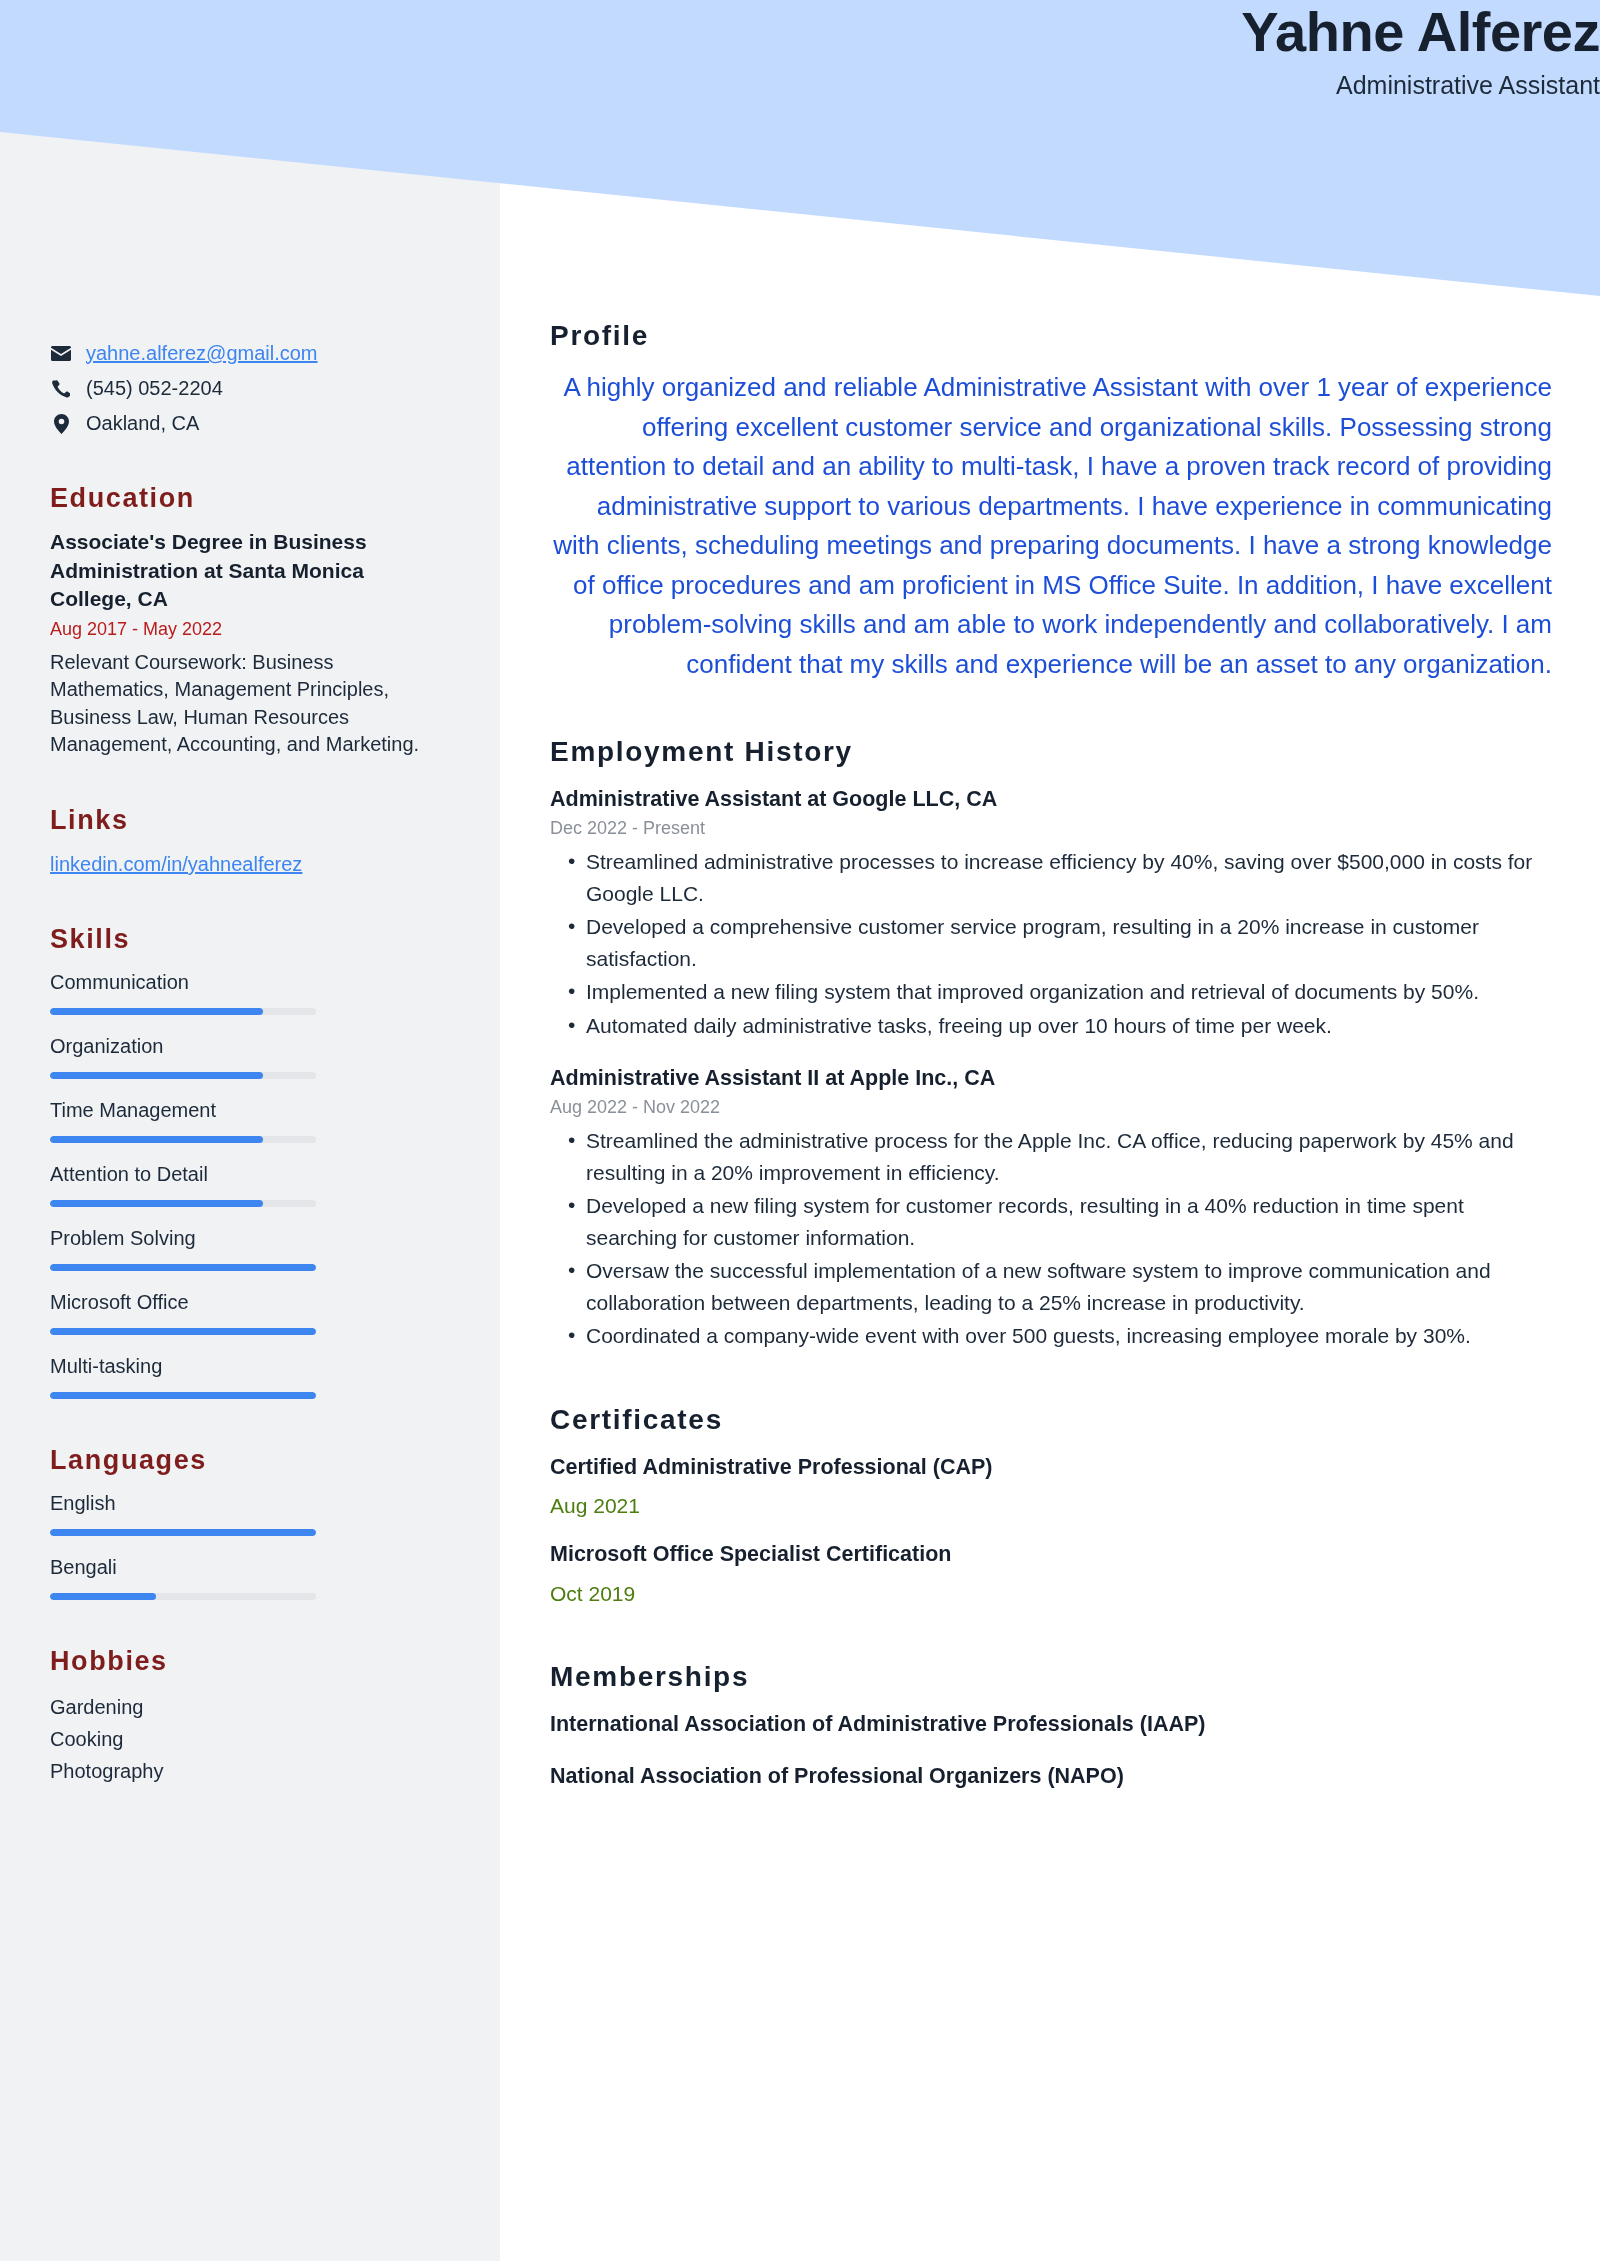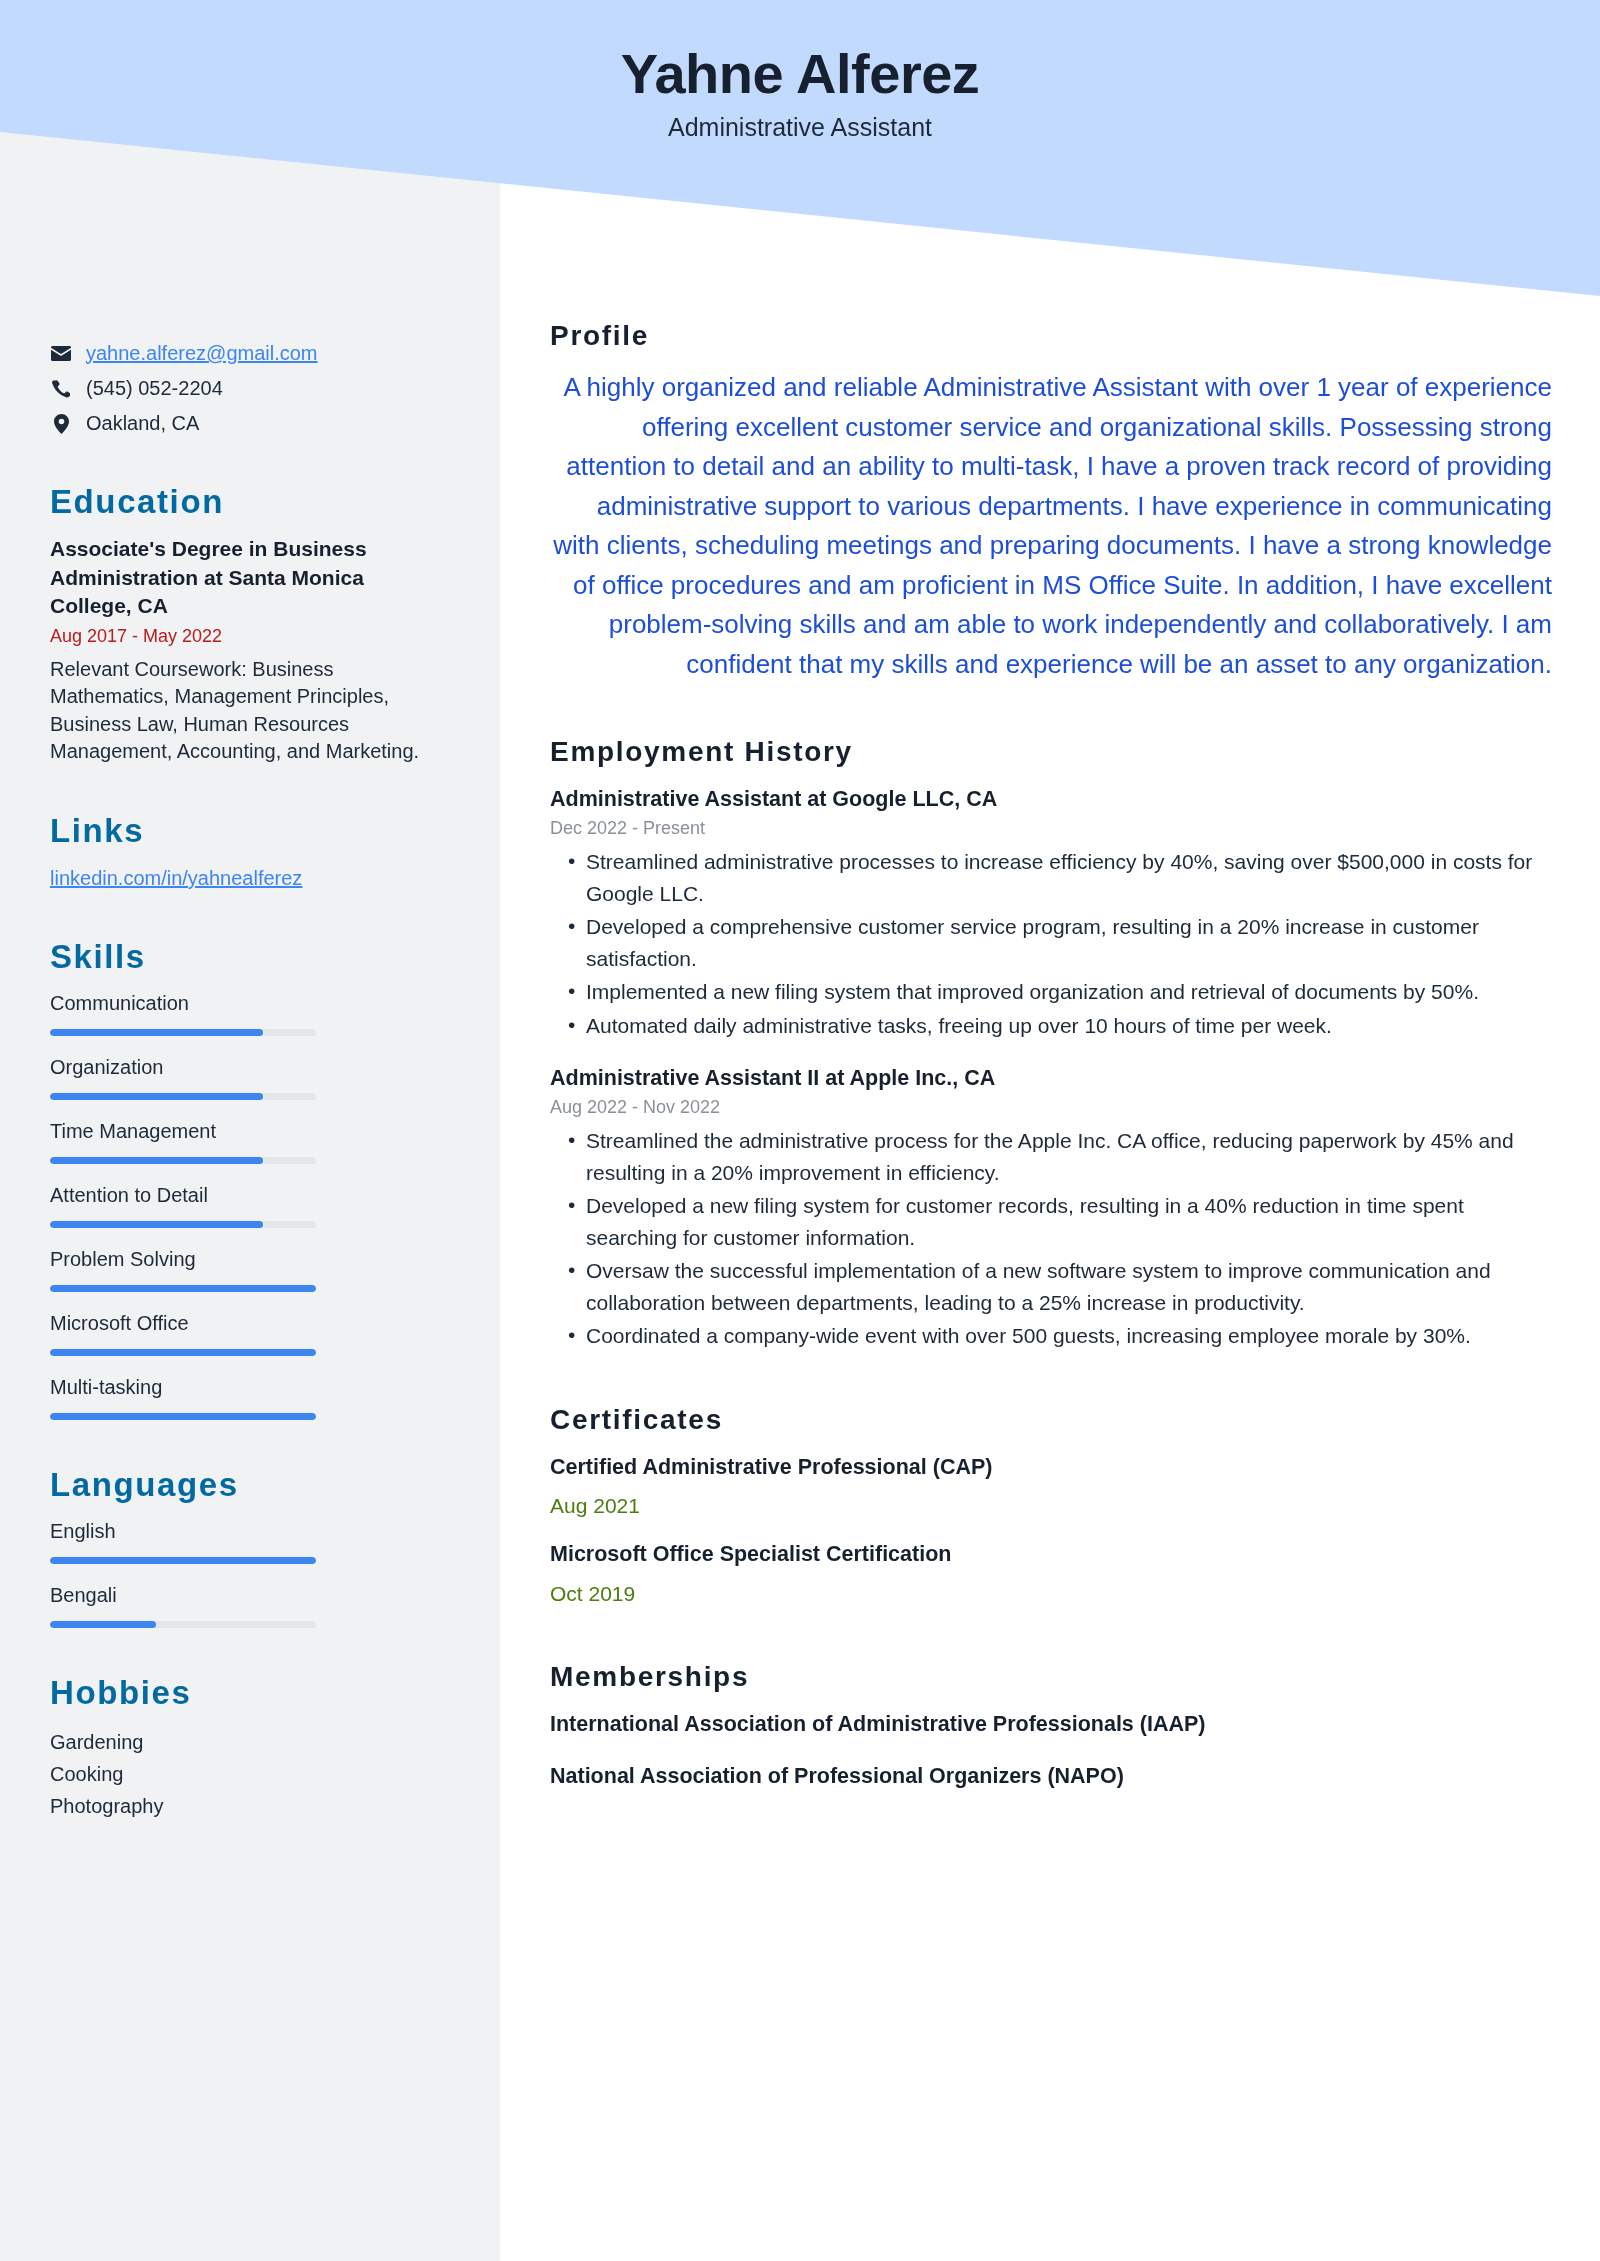--- a/index.html
+++ b/index.html
@@ -37,22 +37,21 @@
     left: 0; top: 0;
     width: 1600px; height: 320px;
     background: #c3daff;
     clip-path: polygon(0 0, 1600px 0, 1600px 296px, 0 132px);
     -webkit-clip-path: polygon(0 0, 1600px 0, 1600px 296px, 0 132px);
   }
   .banner-text {
     position: absolute;
     left: 0; top: 0;
     width: 1600px;
-    text-align: center;
-    padding-top: 42px;
+    text-align: right;
   }
   .name {
     font-size: 56px;
     font-weight: 700;
     color: #16202e;
     letter-spacing: -0.5px;
     line-height: 1.15;
   }
   .job-title {
     font-size: 25px;
@@ -92,23 +91,23 @@
   }
   .contact-link {
     font-size: 20px;
     color: #3d85f0;
     text-decoration: underline;
     line-height: 1.35;
     cursor: pointer;
   }
 
   .side-heading {
-    font-size: 33px;
-    font-weight: 700;
-    color: #0369a1;
+    font-size: 27px;
+    font-weight: 700;
+    color: #7f1d1d;
     letter-spacing: 1.6px;
     margin-top: 46px;
     margin-bottom: 14px;
   }
 
   .edu-title {
     font-size: 21px;
     font-weight: 700;
     color: #16202e;
     line-height: 1.36;

